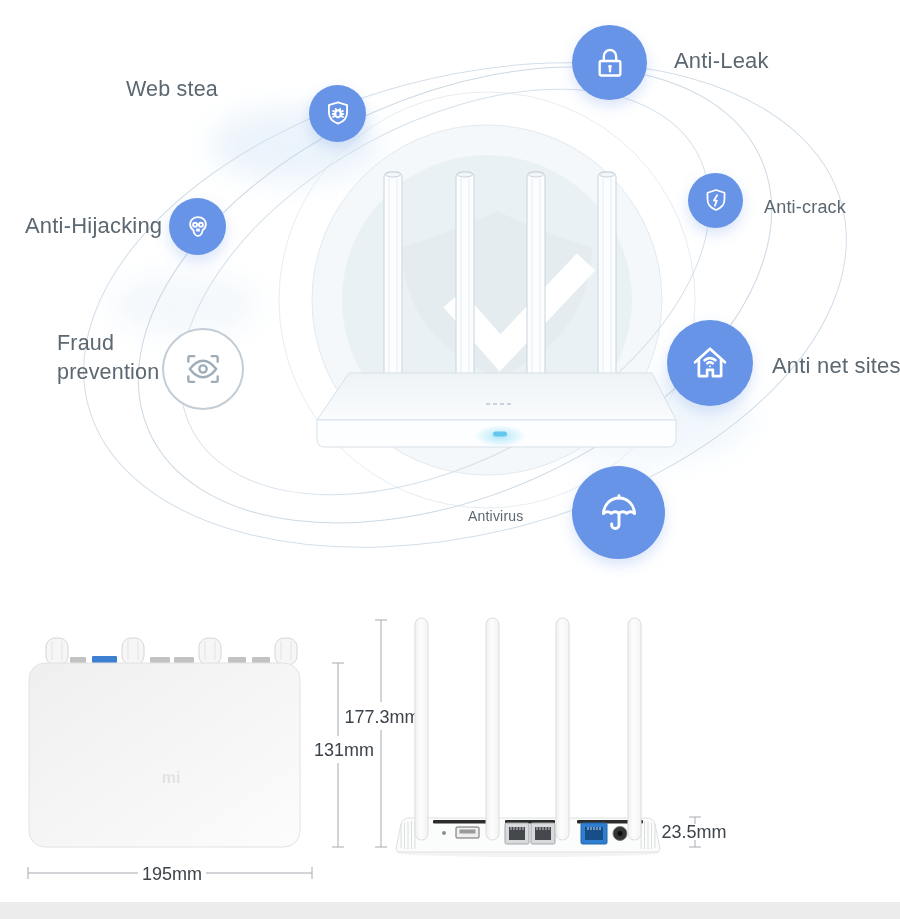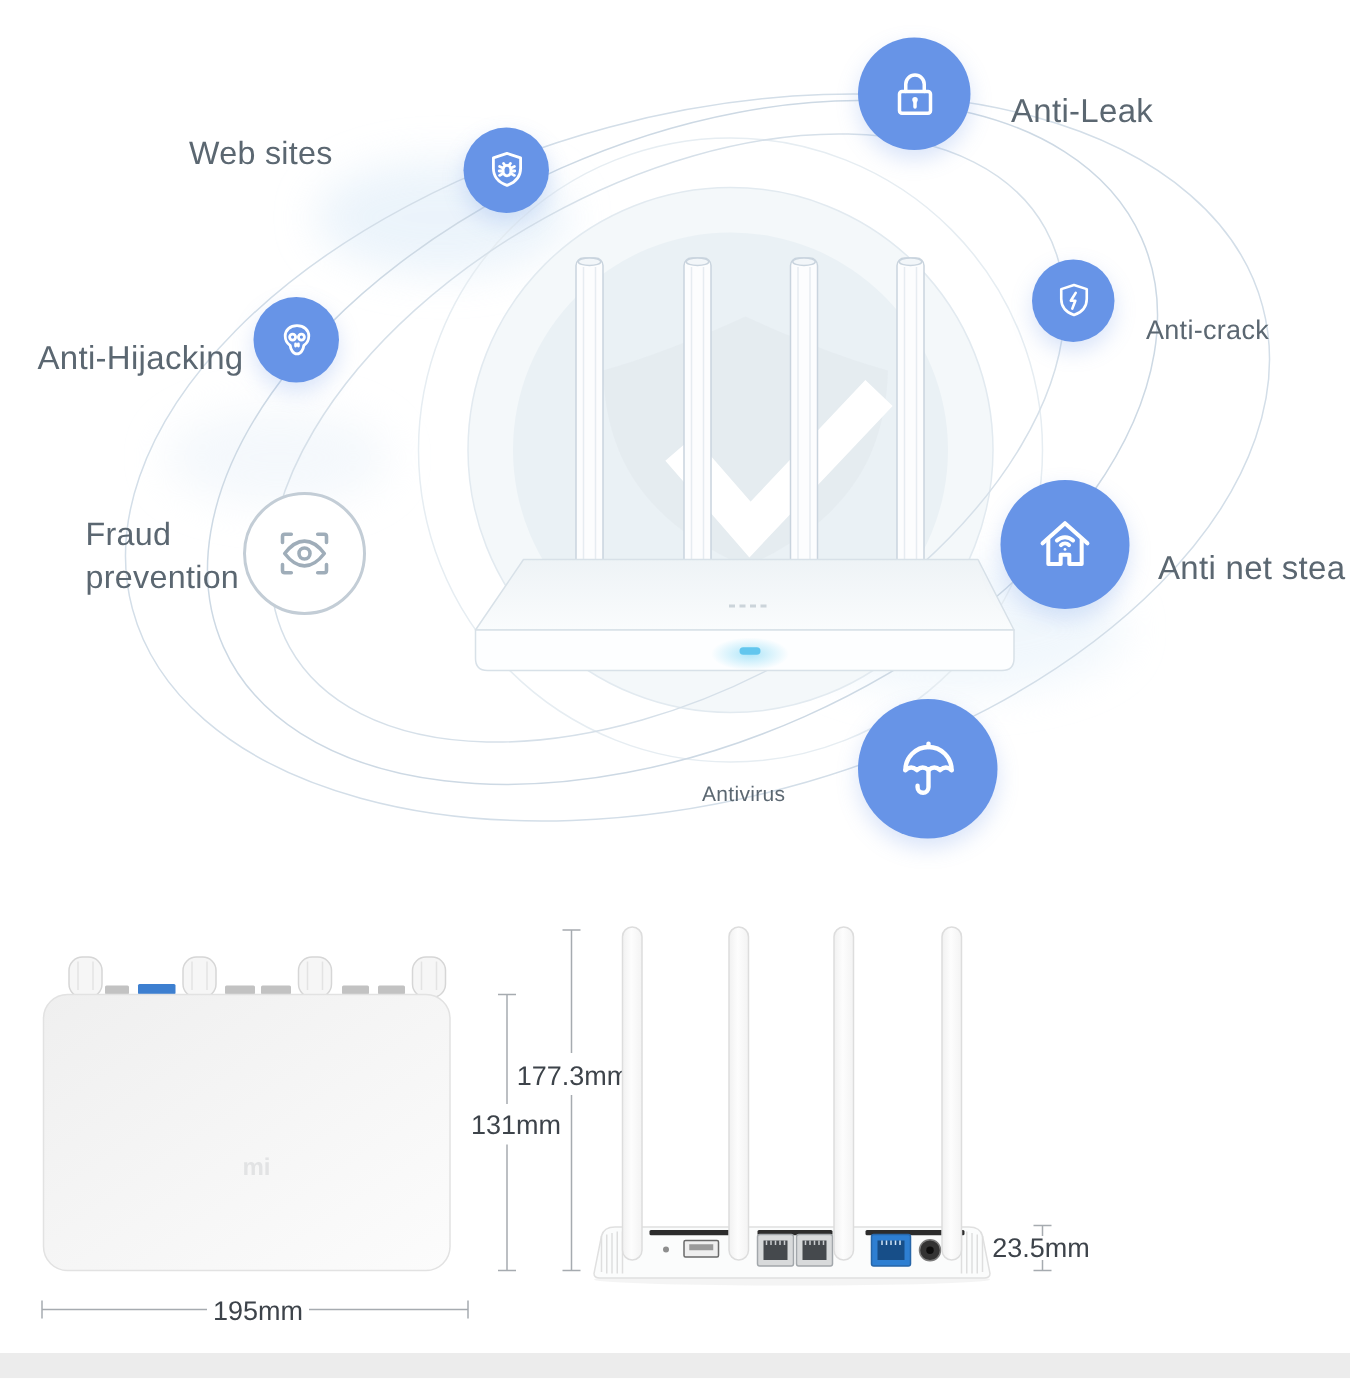--- a/index.html
+++ b/index.html
@@ -13,21 +13,21 @@
   .bubble{
     position:absolute;border-radius:50%;background:#6794e7;
     display:flex;align-items:center;justify-content:center;
     box-shadow:0 6px 14px rgba(103,148,231,0.25);
   }
   .bubble.white{
     background:#ffffff;border:2px solid #c3cdd6;box-shadow:none;
   }
   .feat-label{
     position:absolute;color:#5b6771;font-size:21.5px;line-height:30px;
-    letter-spacing:0.2px;white-space:nowrap;margin-top:13px;
+    letter-spacing:0.2px;white-space:nowrap;
   }
   .dim-text{font-size:18px;fill:#3d434a;}
   .dim-text-small{font-size:18px;fill:#3d434a;}
   svg text{font-family:"Liberation Sans",sans-serif;}
 </style>
 </head>
 <body>
 
 <div class="stage">
 
@@ -102,21 +102,21 @@
           <rect x="507" y="403" width="4" height="2"></rect>
       </g>
       <g>
         <ellipse cx="500" cy="436" rx="26" ry="11" fill="url(#ledglow)"></ellipse>
         <rect x="493" y="431.5" width="14" height="5" rx="2.5" fill="#62c6ee"></rect>
       </g>
     </g>
   </svg>
 
   <div class="feat-label" style="left:126px;top:74px;line-height:31px;">
-    <div>Web sites</div>
+    <div>Web stea</div>
   </div>
   <div class="bubble" style="left:309px;top:85px;width:57px;height:57px;">
     <svg width="32" height="32" viewBox="0 0 24 24" fill="none" stroke="#ffffff" stroke-width="1.4" stroke-linecap="round" stroke-linejoin="round">
       <path d="M12 3.2l6.8 2.2v5.2c0 4.3-2.7 7.1-6.8 8.6-4.1-1.5-6.8-4.3-6.8-8.6V5.4z"></path>
       <ellipse cx="12" cy="11.8" rx="2" ry="2.6"></ellipse>
       <path d="M10 10.5l-1.7-.8M10 12h-1.9M10 13.3l-1.7.9M14 10.5l1.7-.8M14 12h1.9M14 13.3l1.7.9M11 9.3l-.7-1.1M13 9.3l.7-1.1"></path>
     </svg>
   </div>
 
   <div class="bubble" style="left:572px;top:25px;width:75px;height:75px;">
@@ -161,21 +161,21 @@
 
   <div class="bubble" style="left:667px;top:320px;width:86px;height:86px;">
     <svg width="46" height="46" viewBox="0 0 24 24" fill="none" stroke="#ffffff" stroke-width="1.4" stroke-linecap="round" stroke-linejoin="round">
       <path d="M4.2 11.6L12 4.6l7.8 7"></path>
       <path d="M6.2 10.2v8.6h4.3v-3.2h3v3.2h4.3v-8.6"></path>
       <path d="M9.2 10.6a4 4 0 0 1 5.6 0"></path>
       <path d="M10.6 12.2a2 2 0 0 1 2.8 0"></path>
       <circle cx="12" cy="13.7" r="0.5" fill="#ffffff" stroke="none"></circle>
     </svg>
   </div>
-  <div class="feat-label" style="left:772px;top:351px;font-size:22px;">Anti net stea</div>
+  <div class="feat-label" style="left:772px;top:351px;font-size:22px;">Anti net sites</div>
 
   <div class="feat-label" style="left:468px;top:501px;font-size:14px;">Antivirus</div>
   <div class="bubble" style="left:572px;top:466px;width:93px;height:93px;">
     <svg width="50" height="50" viewBox="0 0 24 24" fill="none" stroke="#ffffff" stroke-width="1.4" stroke-linecap="round" stroke-linejoin="round">
       <path d="M4.6 12.2a7.4 7.4 0 0 1 14.8 0"></path>
       <path d="M4.6 12.2c1.23-1.1 2.47-1.1 3.7 0 1.23-1.1 2.47-1.1 3.7 0 1.23-1.1 2.47-1.1 3.7 0 1.23-1.1 2.47-1.1 3.7 0"></path>
       <path d="M12 3.7v1.1M12 12.2v5.5a1.75 1.75 0 0 1-3.5 0v-.5"></path>
     </svg>
   </div>
 

